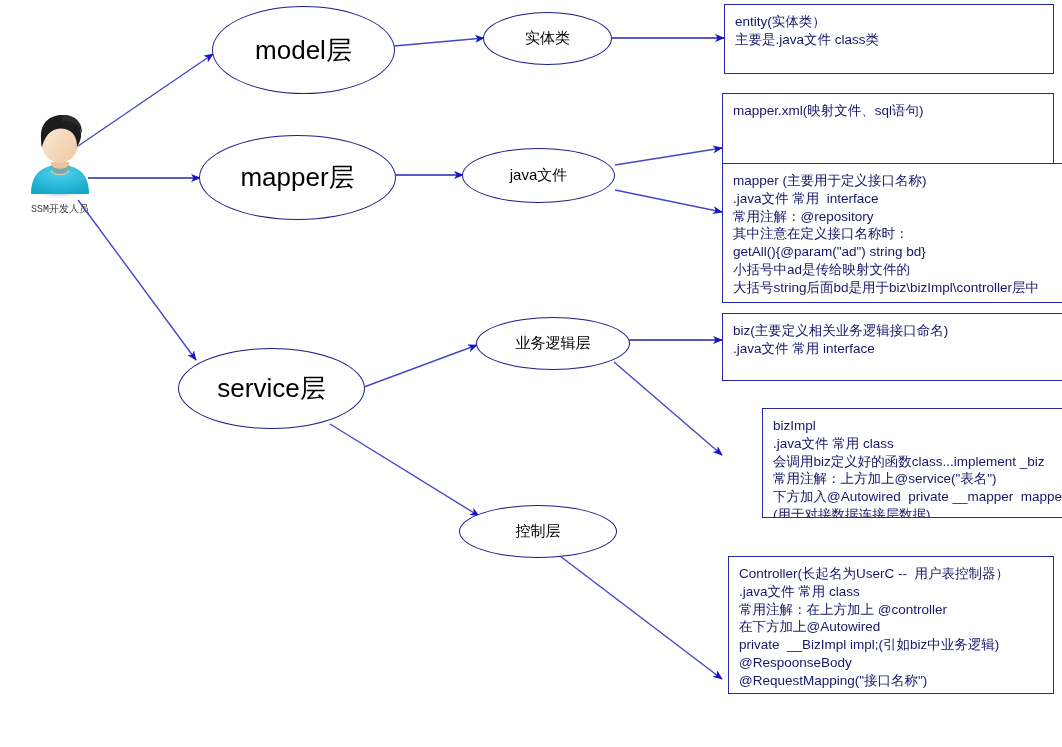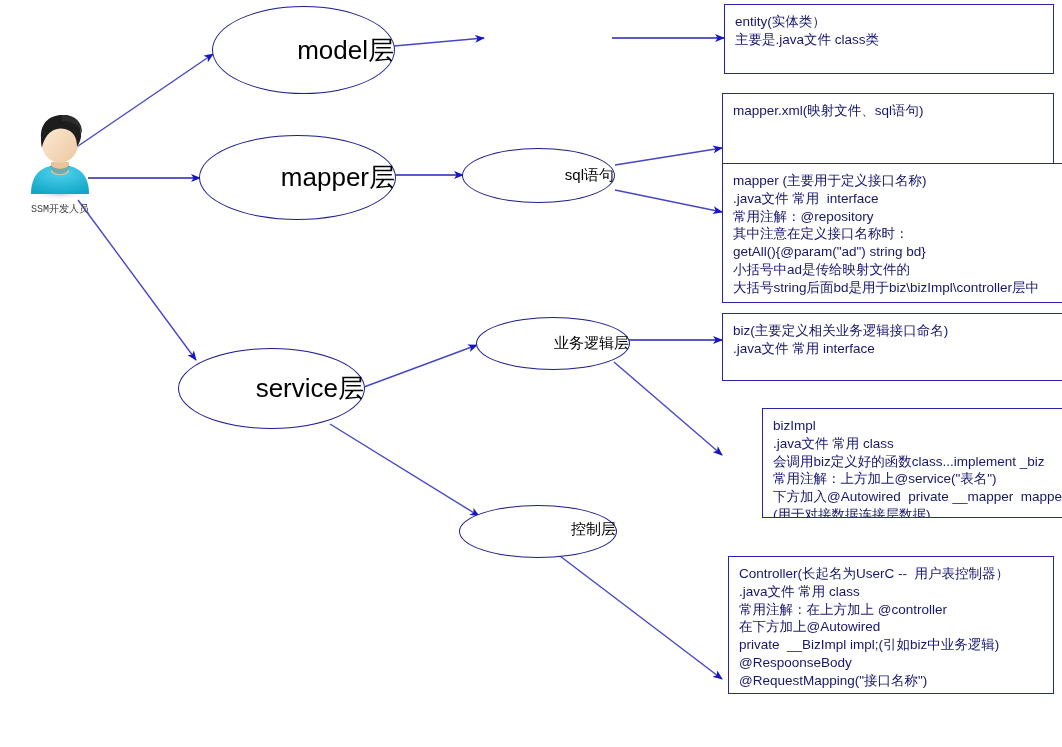--- a/index.html
+++ b/index.html
@@ -50,21 +50,21 @@
   }
 
   
   .node {
     position: absolute;
     border: 1px solid #1d1d8e;
     border-radius: 50%;
     background: #ffffff;
     display: flex;
     align-items: center;
-    justify-content: flex-end;
+    justify-content: center;
     box-sizing: border-box;
     color: #000000;
     text-align: center;
     line-height: 1.1;
   }
   .node.big    { font-size: 26px; }
   .node.small  { font-size: 15px; }
 
   
   .note {
@@ -143,30 +143,33 @@
   </div>
 
   <div class="node big" style="left:178px; top:348px; width:187px; height:81px;">
     <span>service层</span>
   </div>
 
   <div class="node big" style="left:199px; top:135px; width:197px; height:85px;">
     <span>mapper层</span>
   </div>
 
+  <div class="node small" style="left:483px; top:12px; width:129px; height:53px;">
+    <span>实体类</span>
+  </div>
 
   <div class="node small" style="left:462px; top:148px; width:153px; height:55px;">
-    <span>sql语句</span>
+    <span>java文件</span>
   </div>
 
   <div class="node small" style="left:476px; top:317px; width:154px; height:53px;">
     <span>业务逻辑层</span>
   </div>
 
-  <div class="node small" style="left:459px; top:505px; width:158px; height:53px;font-family:Liberation Mono, monospace;">
+  <div class="node small" style="left:459px; top:505px; width:158px; height:53px;">
     <span>控制层</span>
   </div>
 
   <div class="note" style="left:724px; top:4px; width:330px; height:70px;">entity(实体类）
 主要是.java文件 class类</div>
 
   <div class="note" style="left:722px; top:93px; width:332px; height:72px;">mapper.xml(映射文件、sql语句)</div>
 
   <div class="note" style="left:722px; top:163px; width:394px; height:140px;">mapper (主要用于定义接口名称)
 .java文件 常用  interface

